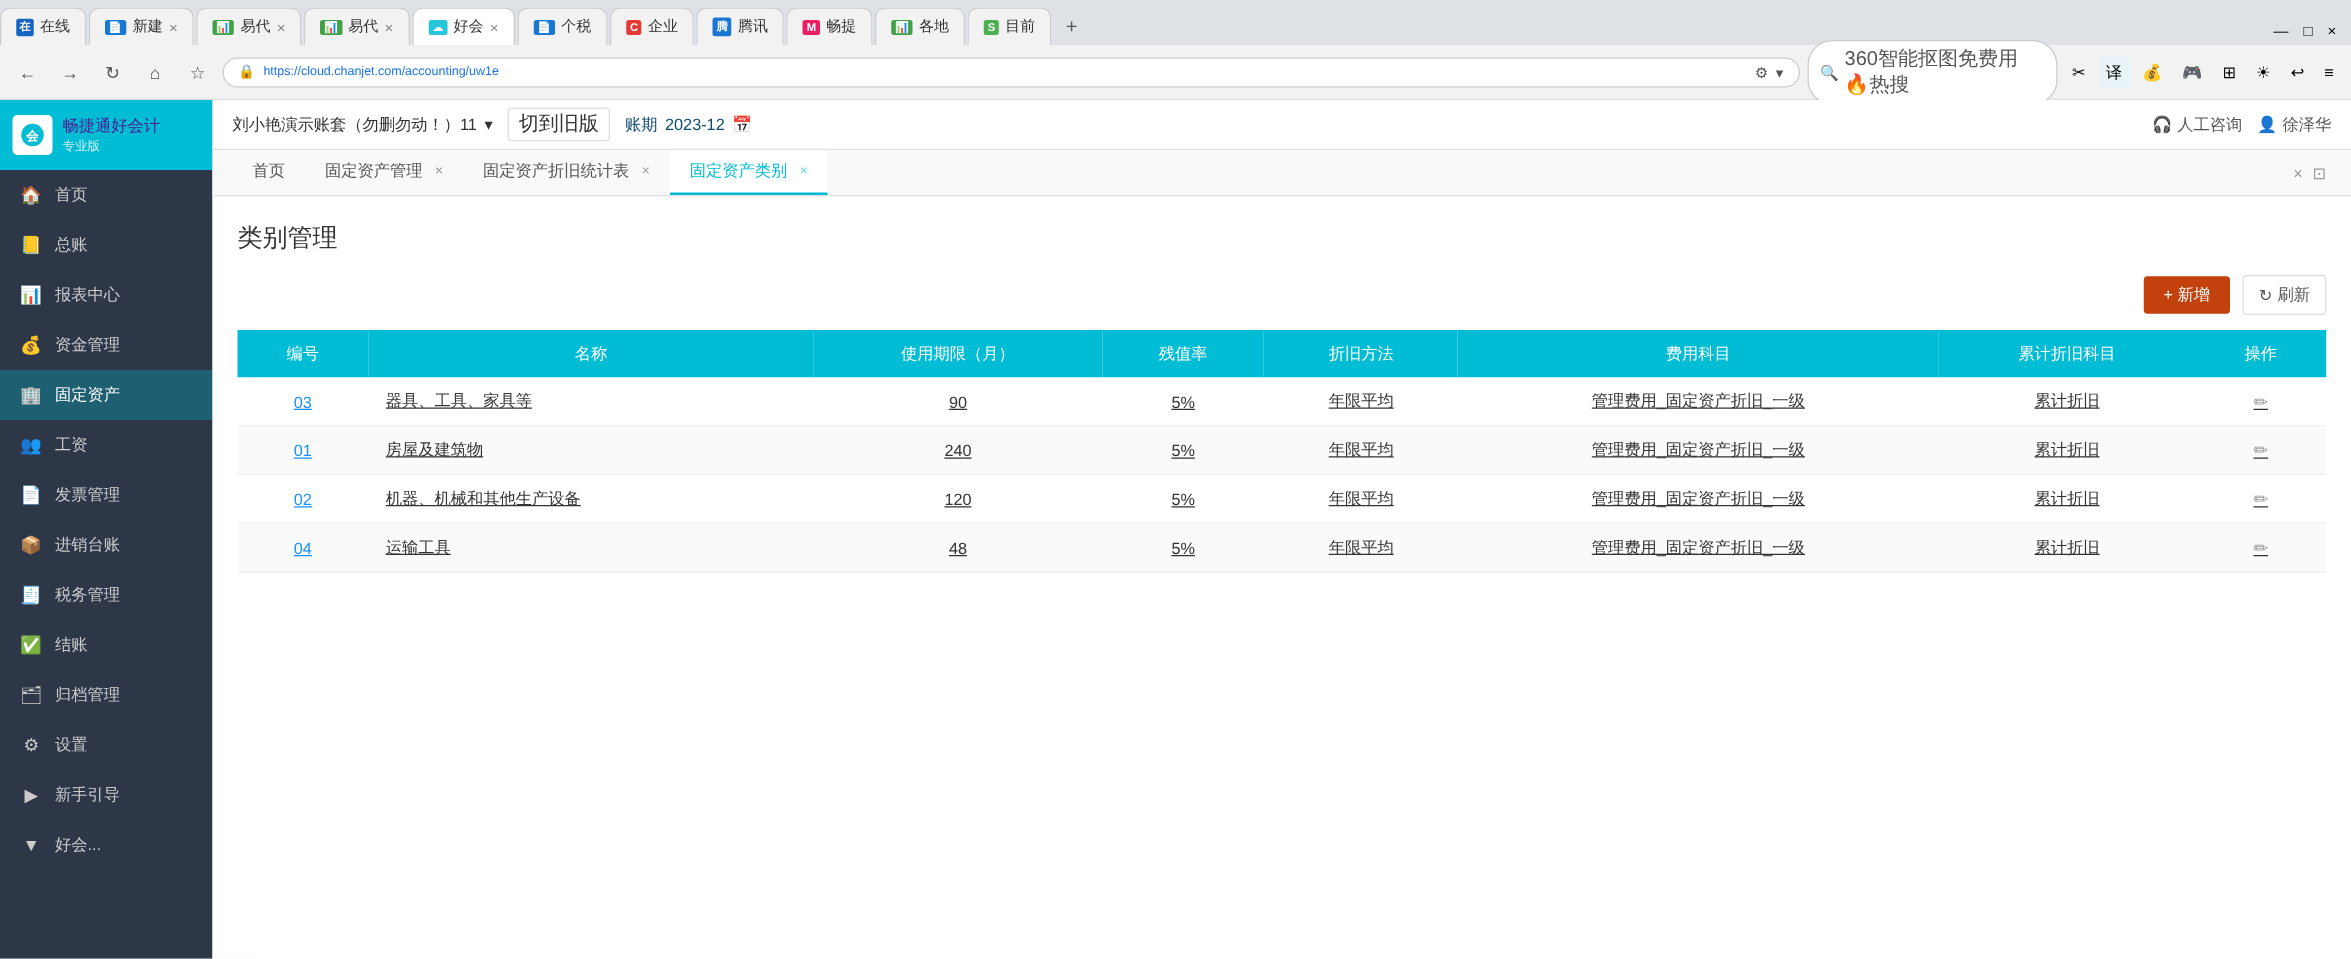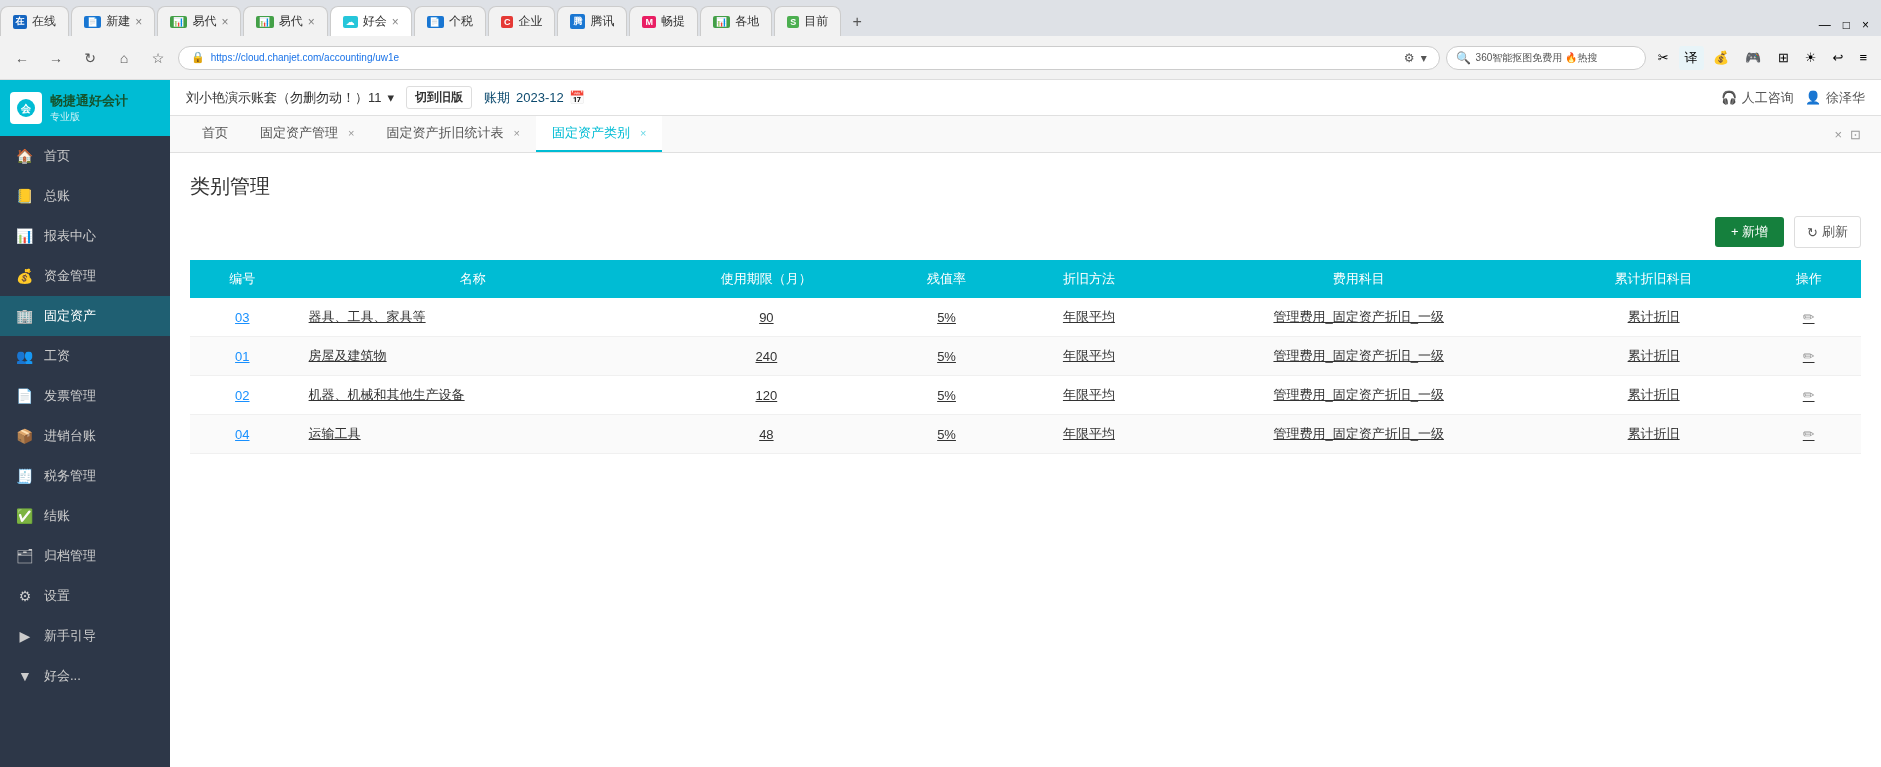--- a/index.html
+++ b/index.html
@@ -33,36 +33,36 @@
     .sidebar-item .item-icon { font-size: 14px; width: 18px; text-align: center; }
     .sidebar-item .item-label { }
 
     
     .main-content { flex: 1; display: flex; flex-direction: column; background: #fff; overflow: hidden; }
 
     
     .app-header { background: #fff; border-bottom: 1px solid #e0e0e0; padding: 6px 16px; display: flex; align-items: center; gap: 12px; font-size: 13px; }
     .user-info { display: flex; align-items: center; gap: 6px; color: #333; }
     .period-info { display: flex; align-items: center; gap: 6px; color: #0c4a6e; }
-    .period-btn { border: 1px solid #ddd; border-radius: 3px; padding: 2px 8px; font-size: 12px; color: #333; cursor: pointer; background: #fff; font-weight: bold; }
+    .period-btn { border: 1px solid #ddd; border-radius: 3px; padding: 2px 8px; font-size: 16px; color: #333; cursor: pointer; background: #fff; }
     .header-right { margin-left: auto; display: flex; align-items: center; gap: 12px; color: #555; font-size: 13px; }
 
     
     .page-tabs { display: flex; align-items: center; border-bottom: 1px solid #e0e0e0; background: #f9f9f9; padding: 0 16px; }
     .page-tab { display: flex; align-items: center; padding: 8px 16px; font-size: 13px; color: #555; cursor: pointer; border-bottom: 2px solid transparent; gap: 6px; }
     .page-tab.active { color: #00bcd4; border-bottom: 2px solid #00bcd4; background: #fff; }
     .page-tab .close-btn { font-size: 11px; opacity: 0.6; margin-left: 4px; }
 
     
     .content-area { flex: 1; padding: 20px; overflow-y: auto; }
     .page-title { font-size: 20px; color: #333; font-weight: normal; margin-bottom: 16px; }
 
     
     .table-toolbar { display: flex; align-items: center; justify-content: flex-end; margin-bottom: 12px; gap: 10px; }
-    .btn-add { background: #15803d; color: #fff; border: none; padding: 6px 16px; border-radius: 3px; cursor: pointer; font-size: 13px; display: flex; align-items: center; gap: 4px; }
+    .btn-add { background: #c2410c; color: #fff; border: none; padding: 6px 16px; border-radius: 3px; cursor: pointer; font-size: 13px; display: flex; align-items: center; gap: 4px; }
     .btn-refresh { background: #fff; color: #555; border: 1px solid #ddd; padding: 6px 12px; border-radius: 3px; cursor: pointer; font-size: 13px; display: flex; align-items: center; gap: 4px; }
 
     
     .data-table { width: 100%; border-collapse: collapse; font-size: 13px; }
     .data-table thead tr { background: #00bcd4; color: #fff; }
     .data-table thead th { padding: 10px 14px; text-align: center; font-weight: normal; white-space: nowrap; }
     .data-table tbody tr { background: #fff; border-bottom: 1px solid #f0f0f0; }
     .data-table tbody tr:nth-child(even) { background: #fafafa; }
     .data-table tbody td { padding: 10px 14px; text-align: center; color: #333; text-decoration: underline; }
     .data-table tbody td:nth-child(2) { text-align: left; }
@@ -138,21 +138,21 @@
     <div class="nav-btn">⌂</div>
     <div class="nav-btn">☆</div>
     <div class="address-bar">
       <span class="lock-icon">🔒</span>
       <span class="url-text">https://cloud.chanjet.com/accounting/uw1e</span>
       <span style="margin-left:auto;cursor:pointer;color:#555;">⚙</span>
       <span style="cursor:pointer;color:#555;">▾</span>
     </div>
     <div class="search-bar">
       <span style="color:#555;">🔍</span>
-      <span style="font-size:10px;color:#555;">360智能抠图免费用 🔥热搜</span>
+      <span style="font-size:16px;color:#555;">360智能抠图免费用 🔥热搜</span>
     </div>
     <div class="toolbar-actions">
       <span style="cursor:pointer;font-size:13px;padding:3px 6px;">✂</span>
       <span style="cursor:pointer;font-size:13px;padding:3px 6px;background:#e8f4f8;border-radius:3px;">译</span>
       <span style="cursor:pointer;font-size:13px;padding:3px 6px;">💰</span>
       <span style="cursor:pointer;font-size:13px;padding:3px 6px;">🎮</span>
       <span style="cursor:pointer;font-size:13px;padding:3px 6px;">⊞</span>
       <span style="cursor:pointer;font-size:13px;padding:3px 6px;">☀</span>
       <span style="cursor:pointer;font-size:13px;padding:3px 6px;">↩</span>
       <span style="cursor:pointer;font-size:13px;padding:3px 6px;">≡</span>
@@ -164,21 +164,21 @@
 
   <div class="sidebar">
     <div class="sidebar-logo">
       <div class="logo-icon">
         <svg width="20" height="20" viewBox="0 0 20 20">
             <circle cx="10" cy="10" r="9" fill="#00bcd4"></circle>
             <text x="10" y="14" text-anchor="middle" fill="#fff" font-size="10" font-weight="bold">会</text>
           </svg>
       </div>
       <div>
-        <div style="color:#14532d;font-size:13px;font-weight:bold;">畅捷通好会计</div>
+        <div style="color:#4c1d95;font-size:13px;font-weight:normal;">畅捷通好会计</div>
         <div style="color:rgba(255,255,255,0.8);font-size:10px;">专业版</div>
       </div>
     </div>
 
     <div class="sidebar-item">
       <span class="item-icon">🏠</span>
       <span class="item-label">首页</span>
     </div>
     <div class="sidebar-item">
       <span class="item-icon">📒</span>

